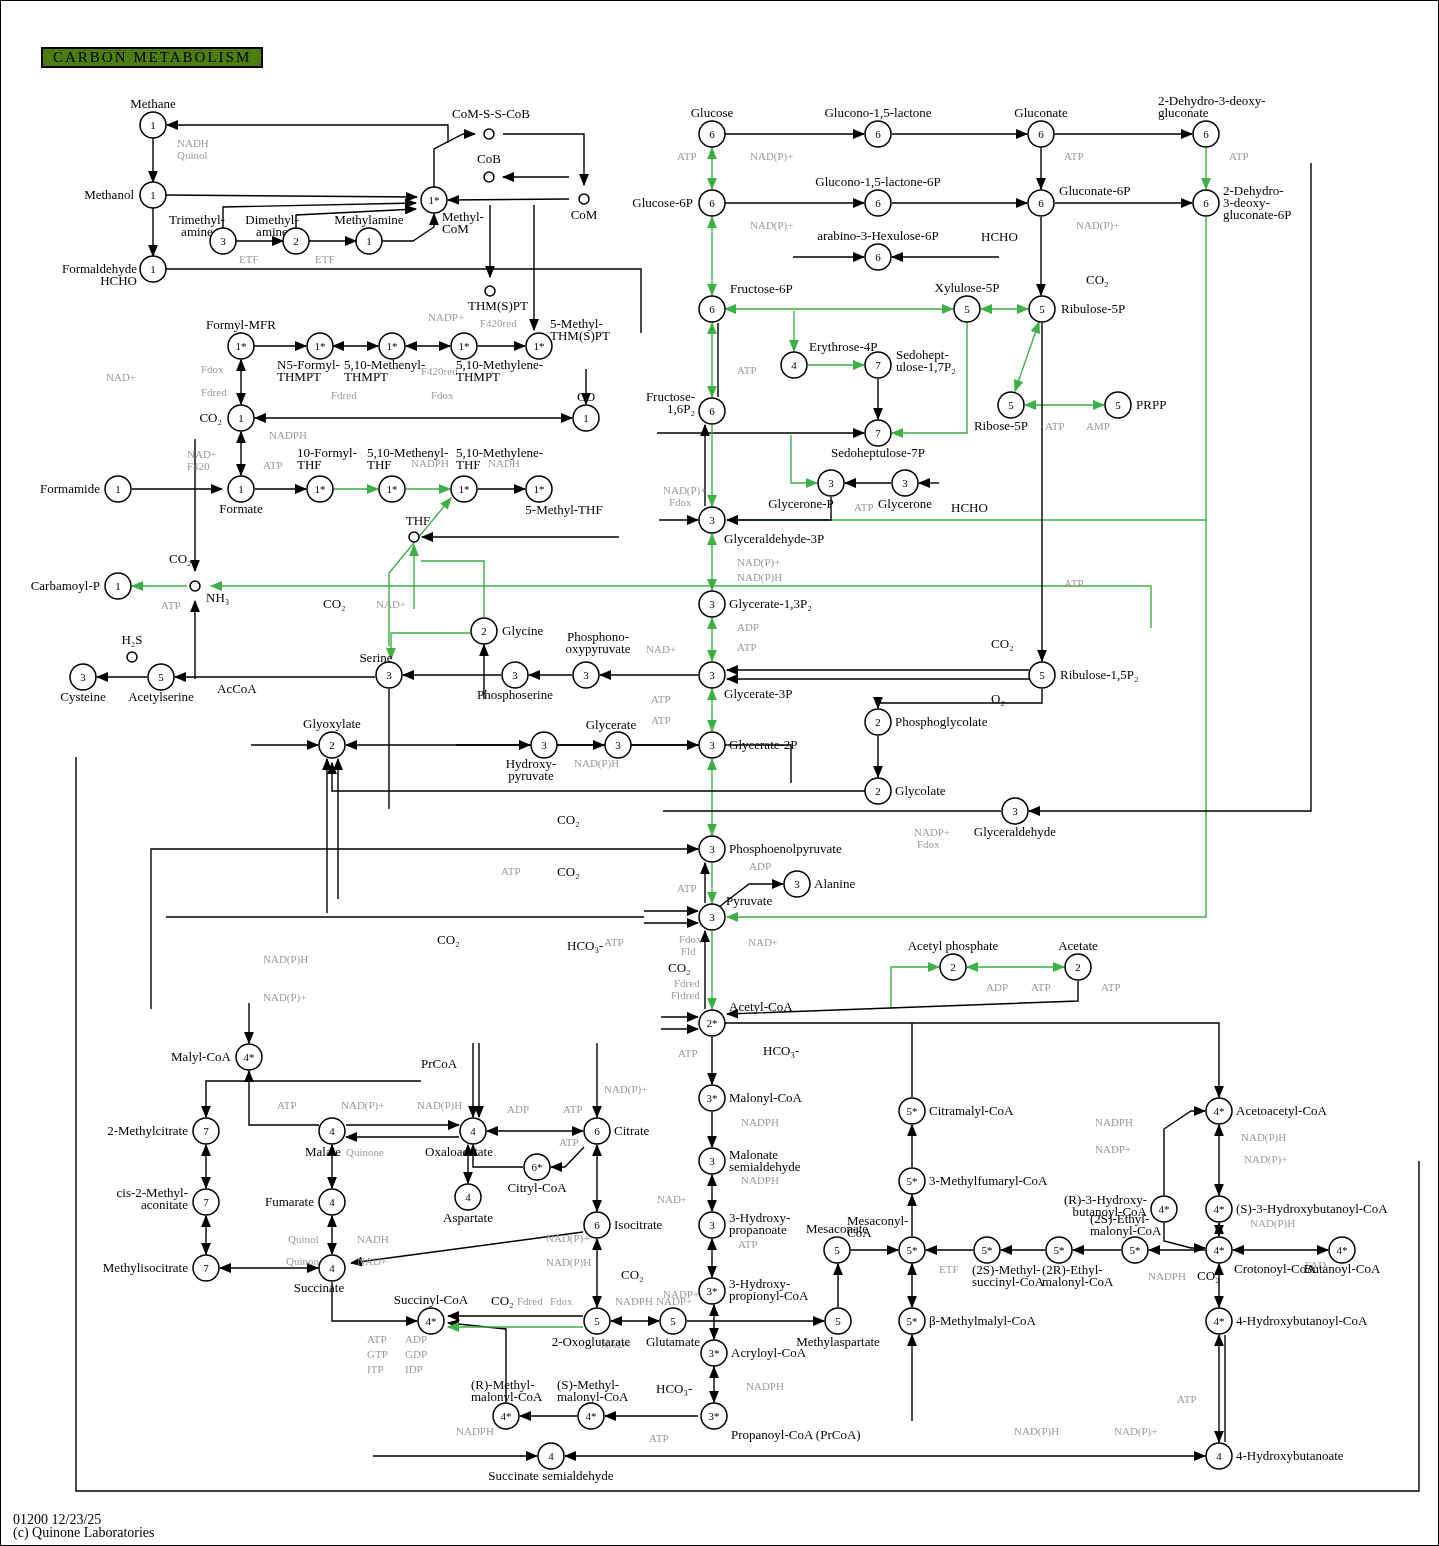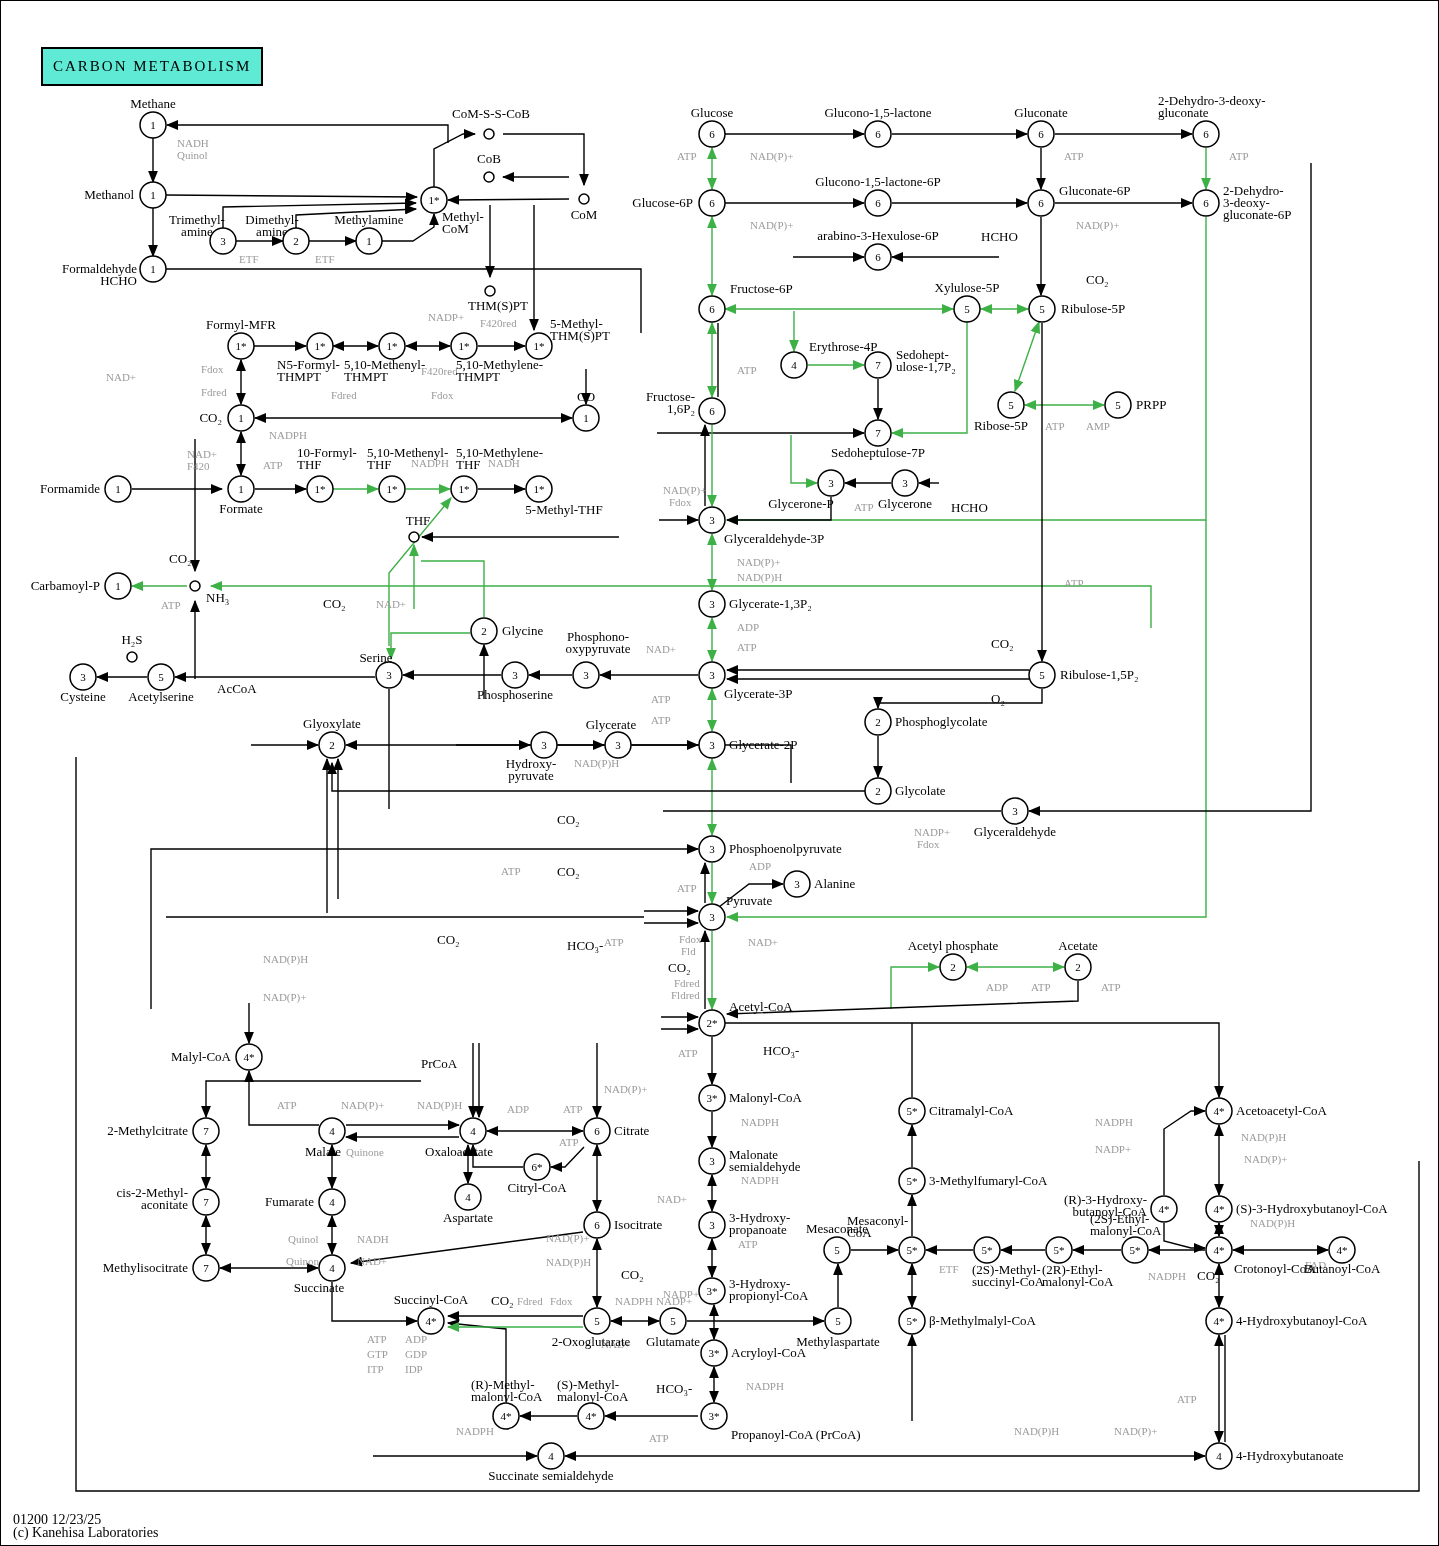--- a/index.html
+++ b/index.html
@@ -1,20 +1,20 @@
 <!DOCTYPE html>
 <html><head>
 <meta charset="utf-8">
 <style>
   html,body{margin:0;padding:0;background:#fff;}
   #stage{position:relative;width:1439px;height:1546px;background:#fff;border:1px solid #000;box-sizing:border-box;
          font-family:"Liberation Serif","DejaVu Serif",serif;}
   #diagram{position:absolute;left:0;top:0;}
-  .title-box{position:absolute;left:40px;top:46px;border:2px solid #000;padding:9px 10px;
-             font-size:15px;letter-spacing:2px;background:#5eead4;}
+  .title-box{position:absolute;left:40px;top:46px;border:2px solid #000;padding:0 10px;
+             font-size:15px;letter-spacing:2px;background:#4d7c0f;}
   .footer{position:absolute;left:12px;bottom:6px;font-size:14px;line-height:13px;color:#000;}
   text{font-family:"Liberation Serif","DejaVu Serif",serif;}
   .nodelbl{font-size:13px;fill:#000;}
   .cof{font-size:11px;fill:#9b9b9b;}
   .mol{font-size:13px;fill:#000;}
   .num{font-size:11px;fill:#000;}
 </style>
 </head>
 <body>
 
@@ -868,15 +868,15 @@
         </g>
         <g>
           <circle cx="1218" cy="1455" r="13" fill="#fff" stroke="#000" stroke-width="1.5"></circle>
           <text x="1218" y="1459" text-anchor="middle" class="num">4</text>
         </g>
       </g>
   </svg>
   <div class="title-box">CARBON METABOLISM</div>
   <div class="footer">
     <div>01200 12/23/25</div>
-    <div>(c) Kanehisa Laboratories</div>
+    <div>(c) Quinone Laboratories</div>
   </div>
 </div>
 
 </body></html>

